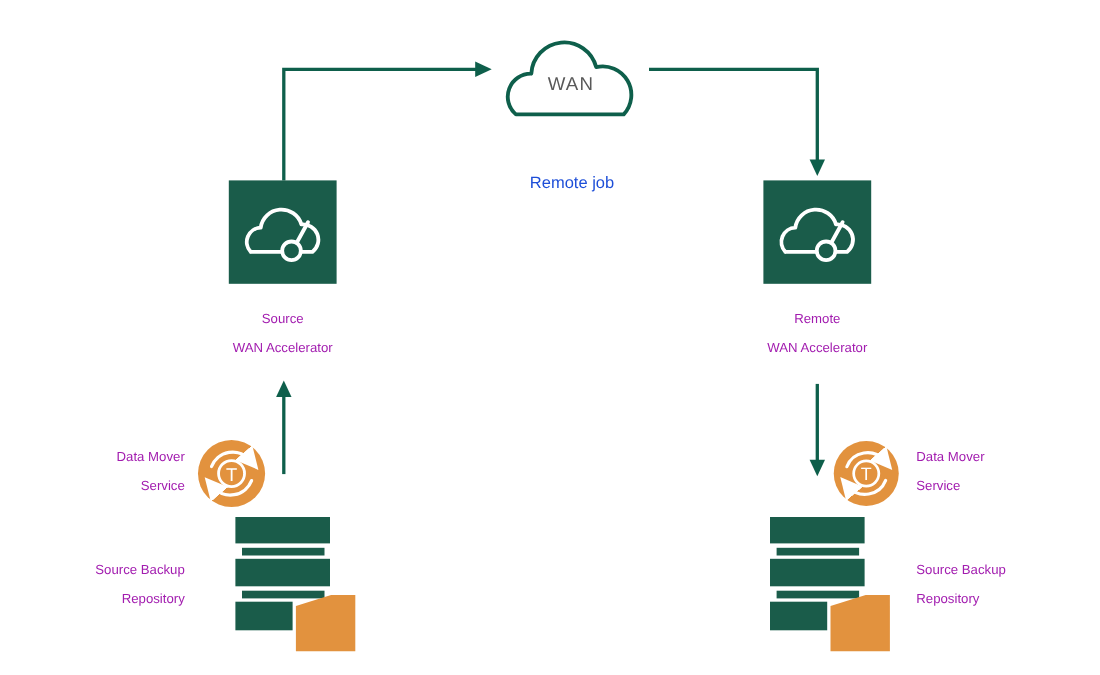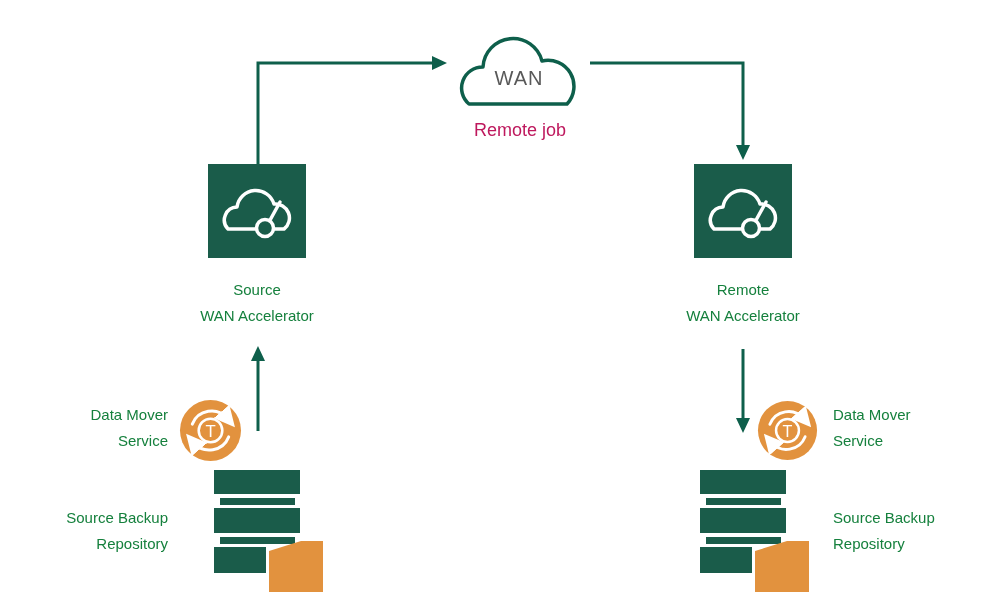--- a/index.html
+++ b/index.html
@@ -3,29 +3,29 @@
 <meta charset="utf-8">
 <style>
   html,body{margin:0;padding:0;background:#ffffff;}
   .canvas{
     position:relative;width:1000px;height:614px;background:#ffffff;overflow:hidden;
     font-family:"Liberation Sans","DejaVu Sans",sans-serif;color:#404040;
   }
   .abs{position:absolute;}
   svg{display:block;}
   
-  .lbl{font-size:15px;line-height:26px;color:#15803d;}
+  .lbl{font-size:12px;line-height:26px;color:#a21caf;}
   .center{text-align:center;}
   .rightal{text-align:right;}
   .leftal{text-align:left;}
   .wan-label{
     position:absolute;left:0;top:47px;width:100%;text-align:center;
-    font-size:20px;color:#595959;letter-spacing:1px;
+    font-size:17px;color:#595959;letter-spacing:1px;
   }
-  .caption{font-size:18px;color:#be185d;}
+  .caption{font-size:15px;color:#1d4ed8;margin-top:38px;}
   
   .accel-square{width:98px;height:94px;background:#1a5c4a;}
   
   .stroke-line{stroke:#0e5f4b;stroke-width:3;fill:none;}
   .arrow-head{fill:#0e5f4b;stroke:none;}
 </style>
 </head>
 <body>
 
 <div class="canvas">

